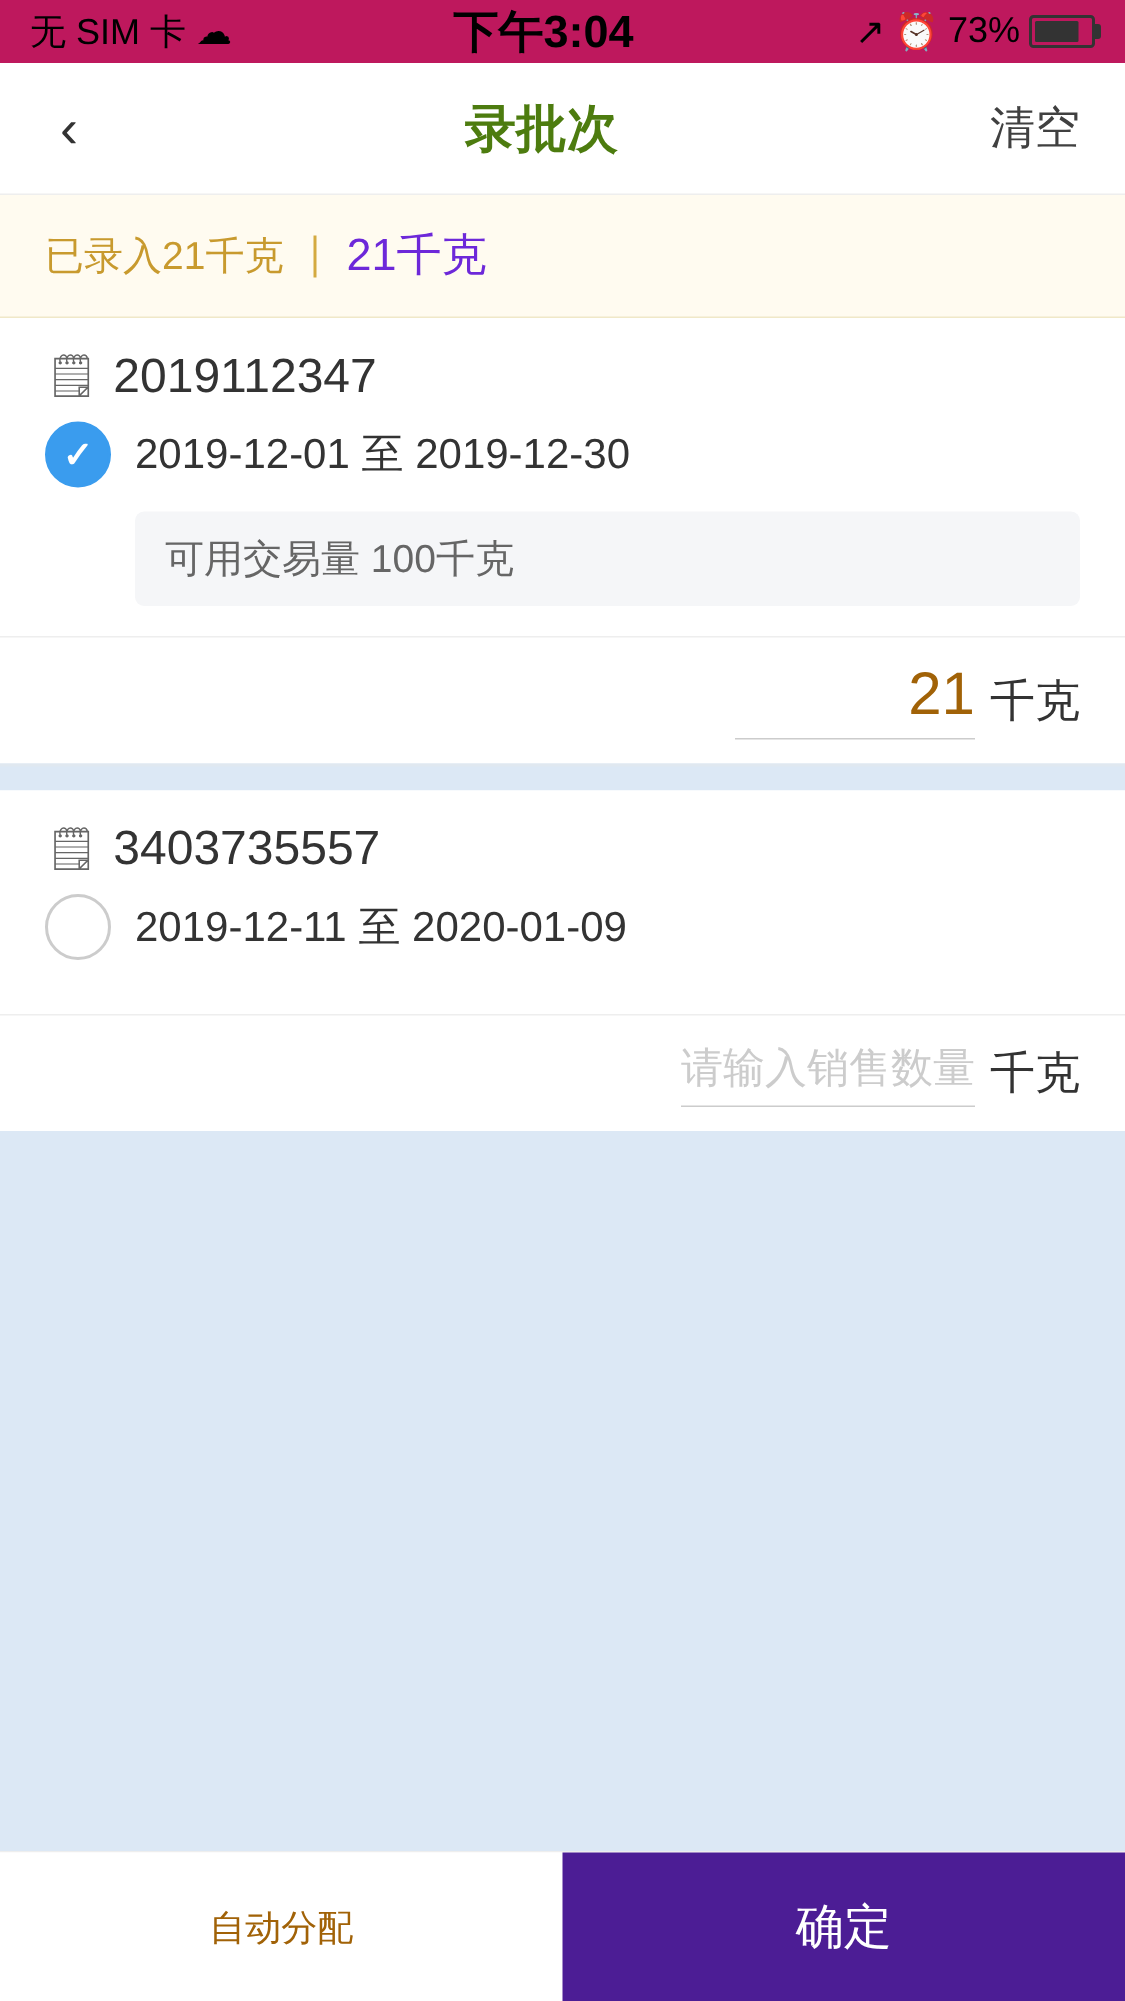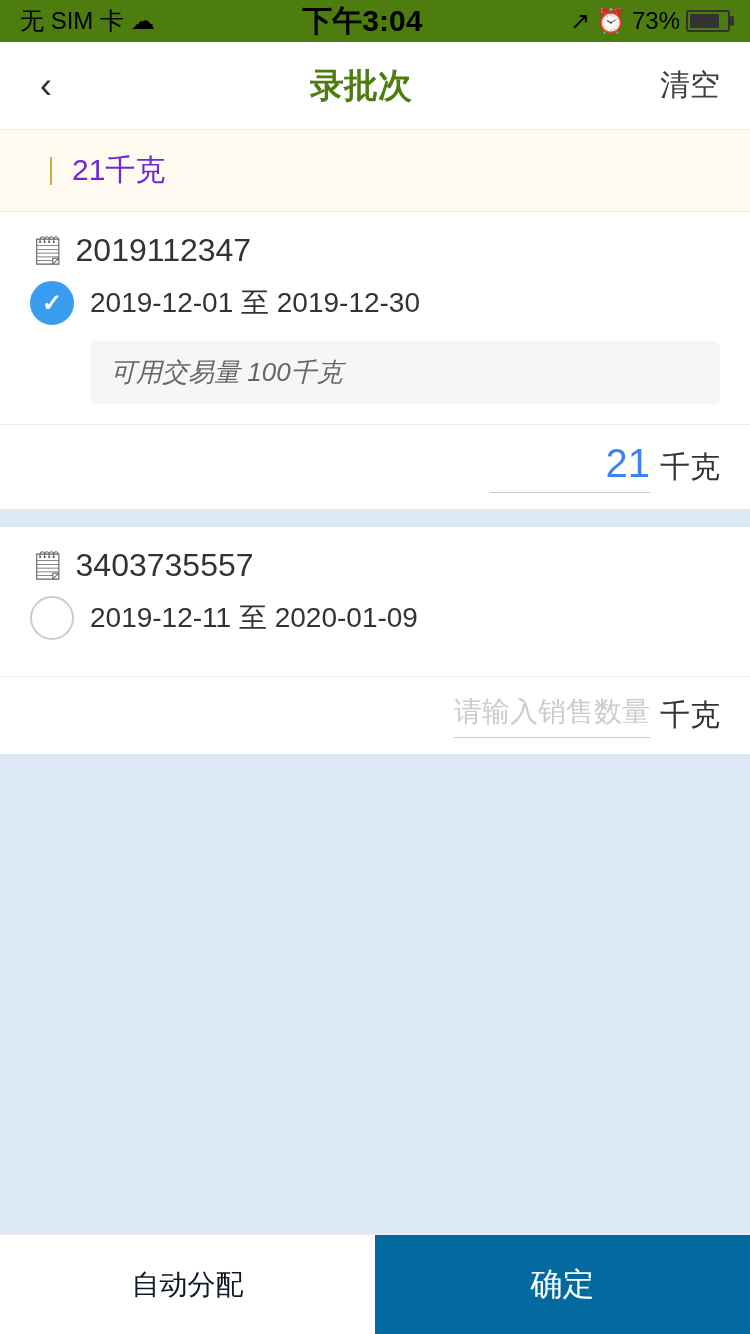--- a/index.html
+++ b/index.html
@@ -9,21 +9,21 @@
       background: #f0f4f8;
       width: 750px;
       min-height: 1334px;
       overflow-x: hidden;
       font-size: 28px;
     }
 
     
     .status-bar {
       height: 42px;
-      background: #4d7c0f;
+      background: #be185d;
       display: flex;
       align-items: center;
       justify-content: space-between;
       padding: 0 20px;
       font-size: 24px;
       font-weight: 500;
     }
     .status-left {
       display: flex;
       align-items: center;
@@ -174,35 +174,34 @@
       font-size: 28px;
       color: #333;
     }
     .available-qty-box {
       background: #f5f6f8;
       border-radius: 6px;
       padding: 14px 20px;
       font-size: 26px;
       color: #666;
       margin-left: 60px;
-      font-style: italic;
     }
 
     
     .input-row {
       display: flex;
       align-items: center;
       justify-content: flex-end;
       padding: 16px 30px;
       gap: 10px;
       border-top: 1px solid #eee;
     }
     .qty-input {
       font-size: 40px;
-      color: #3b82f6;
+      color: #a16207;
       font-weight: 400;
       text-align: right;
       border: none;
       outline: none;
       background: transparent;
       width: 120px;
     }
     .qty-input-placeholder {
       font-size: 28px;
       color: #ccc;
@@ -241,33 +240,33 @@
       height: 100px;
       display: flex;
       background: #fff;
       border-top: 1px solid #eee;
     }
     .btn-auto {
       flex: 1;
       display: flex;
       align-items: center;
       justify-content: center;
-      font-size: 28px;
-      color: #0f172a;
+      font-size: 24px;
+      color: #a16207;
       background: #fff;
       cursor: pointer;
     }
     .btn-confirm {
       flex: 1;
       display: flex;
       align-items: center;
       justify-content: center;
       font-size: 32px;
       color: #fff;
-      background: #0369a1;
+      background: #4c1d95;
       cursor: pointer;
     }
 
     .underline-input {
       border-bottom: 1.5px solid #ccc;
       padding-bottom: 6px;
       min-width: 160px;
       text-align: right;
     }
 
@@ -303,20 +302,21 @@
     </div>
   </div>
 
   <div class="nav-bar">
     <span class="nav-back">‹</span>
     <span class="nav-title">录批次</span>
     <span class="nav-action">清空</span>
   </div>
 
   <div class="info-banner">
+    <span class="info-banner-text">已录入21千克</span>
     <div class="info-banner-divider"></div>
     <span class="info-banner-value">21千克</span>
   </div>
 
   <div class="content-area">
 
     <div class="batch-section">
       <div class="batch-item">
 
         <div class="batch-item-header">

